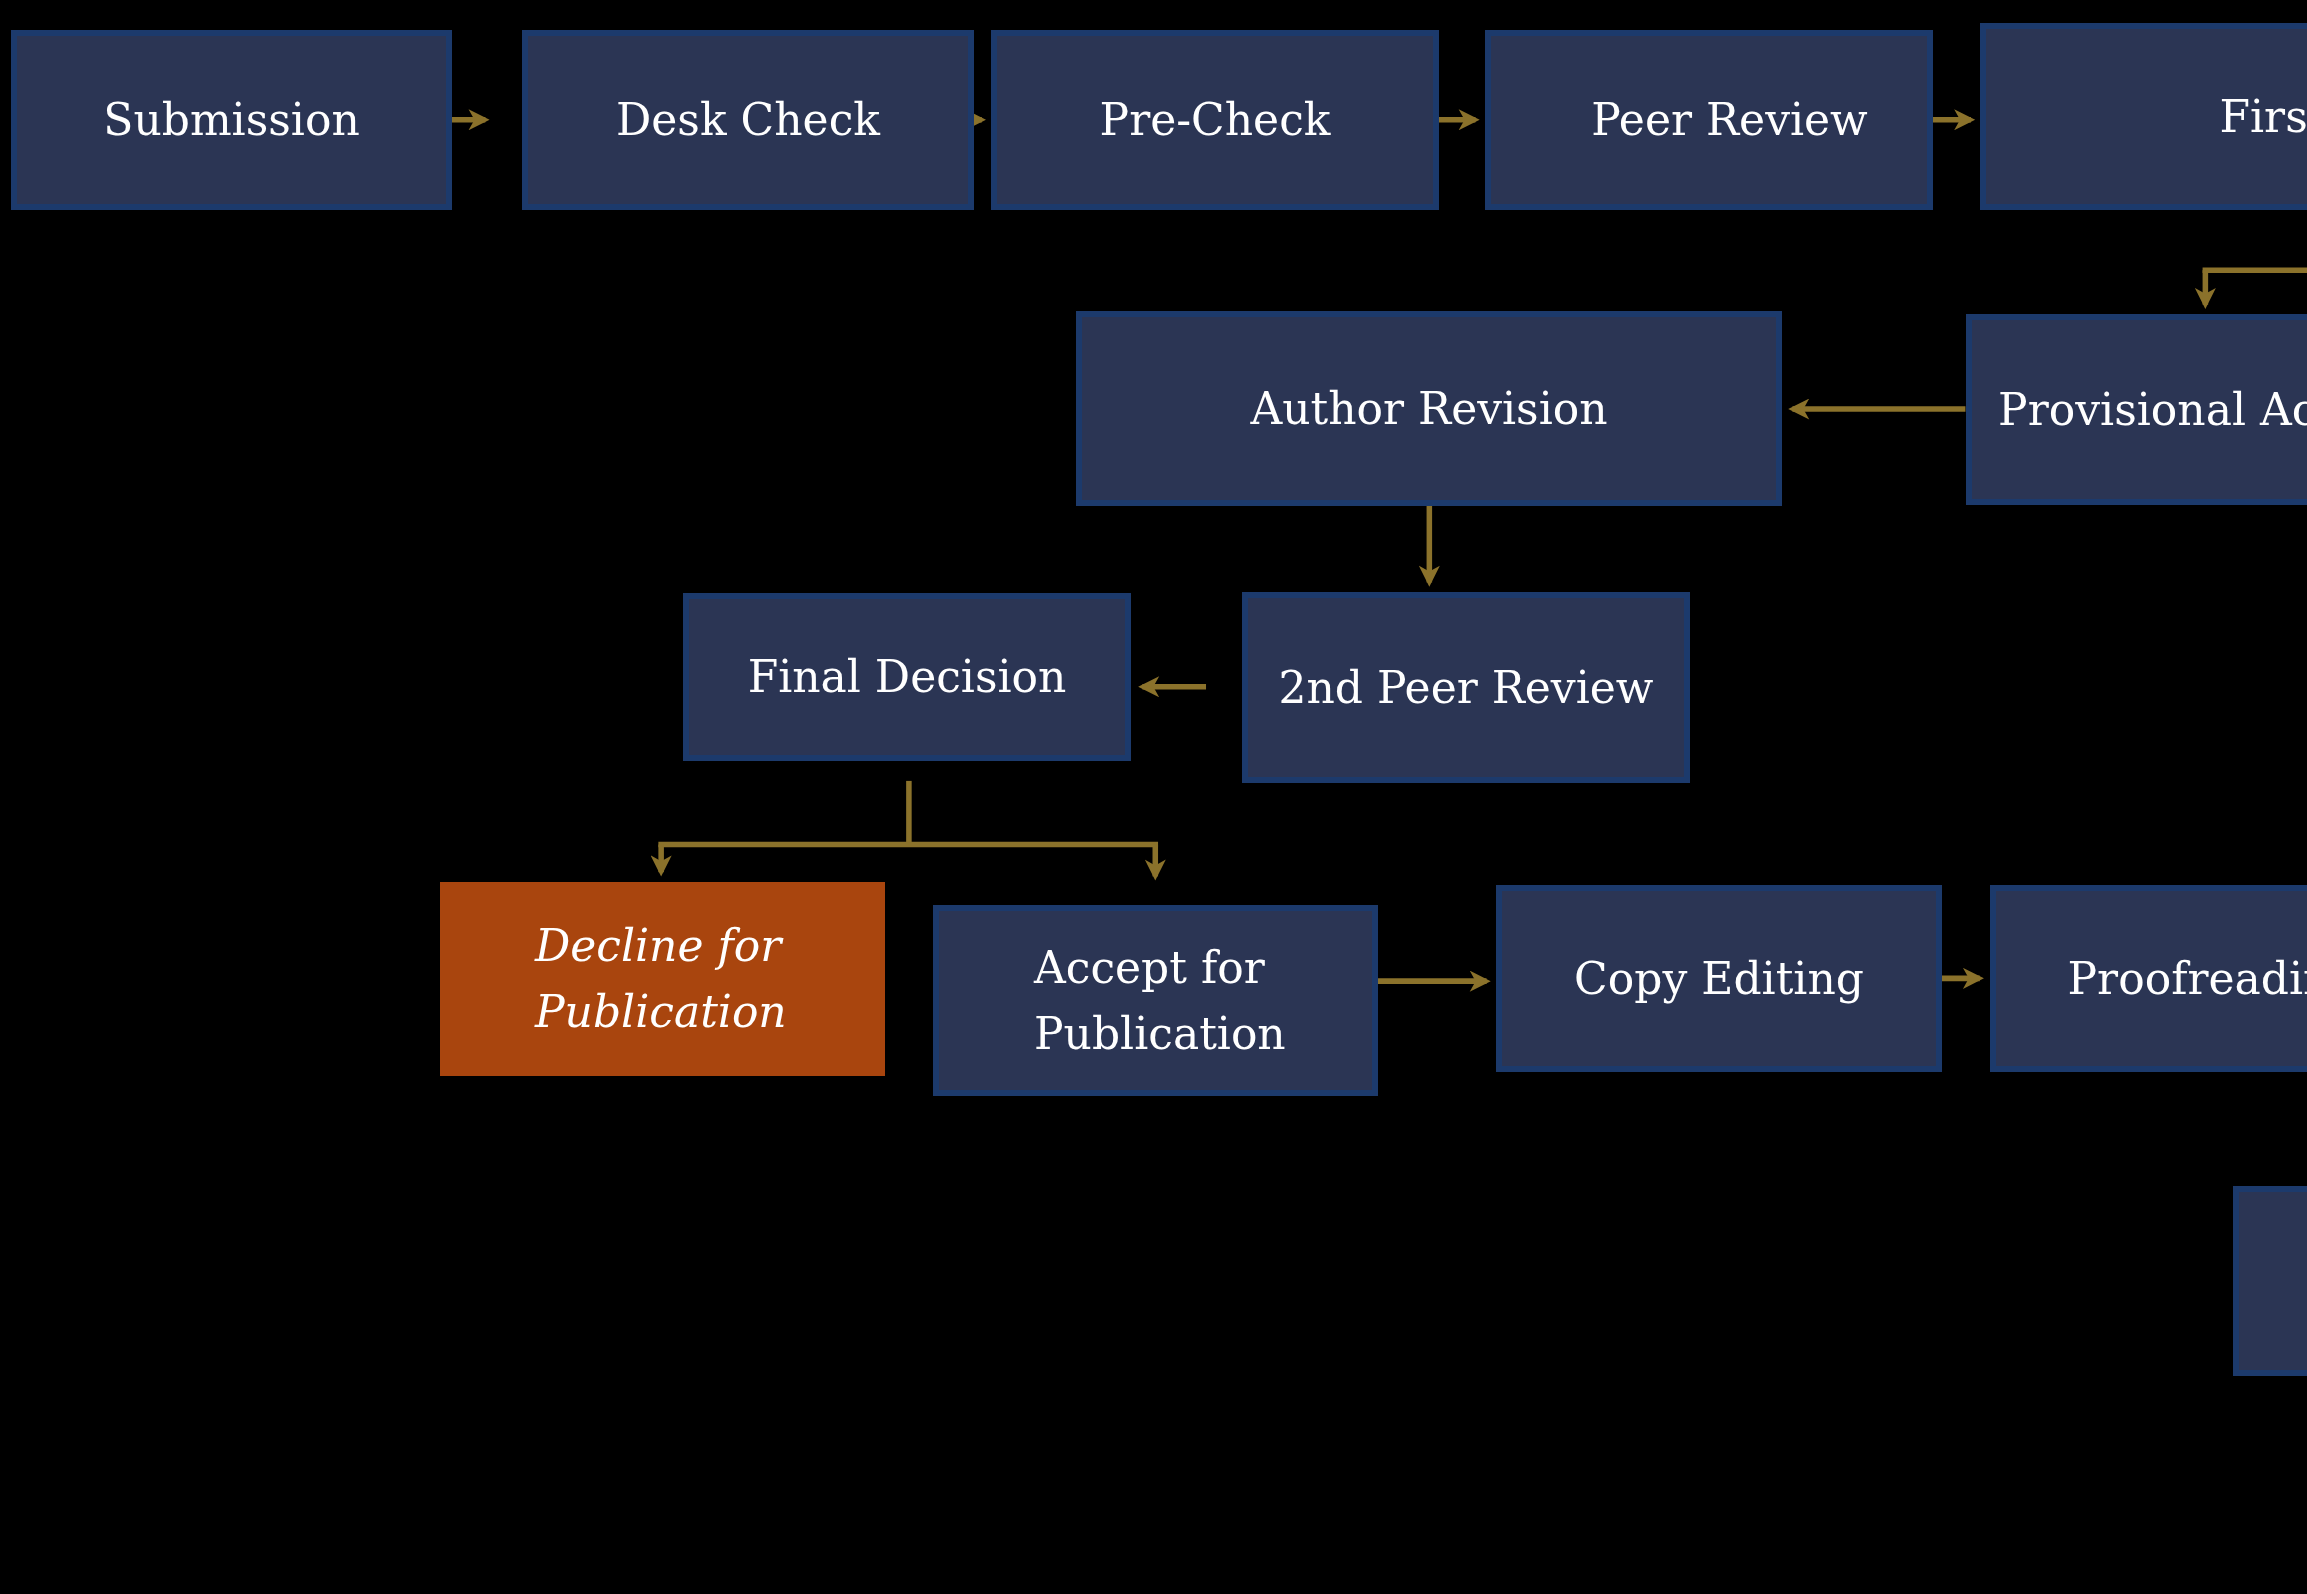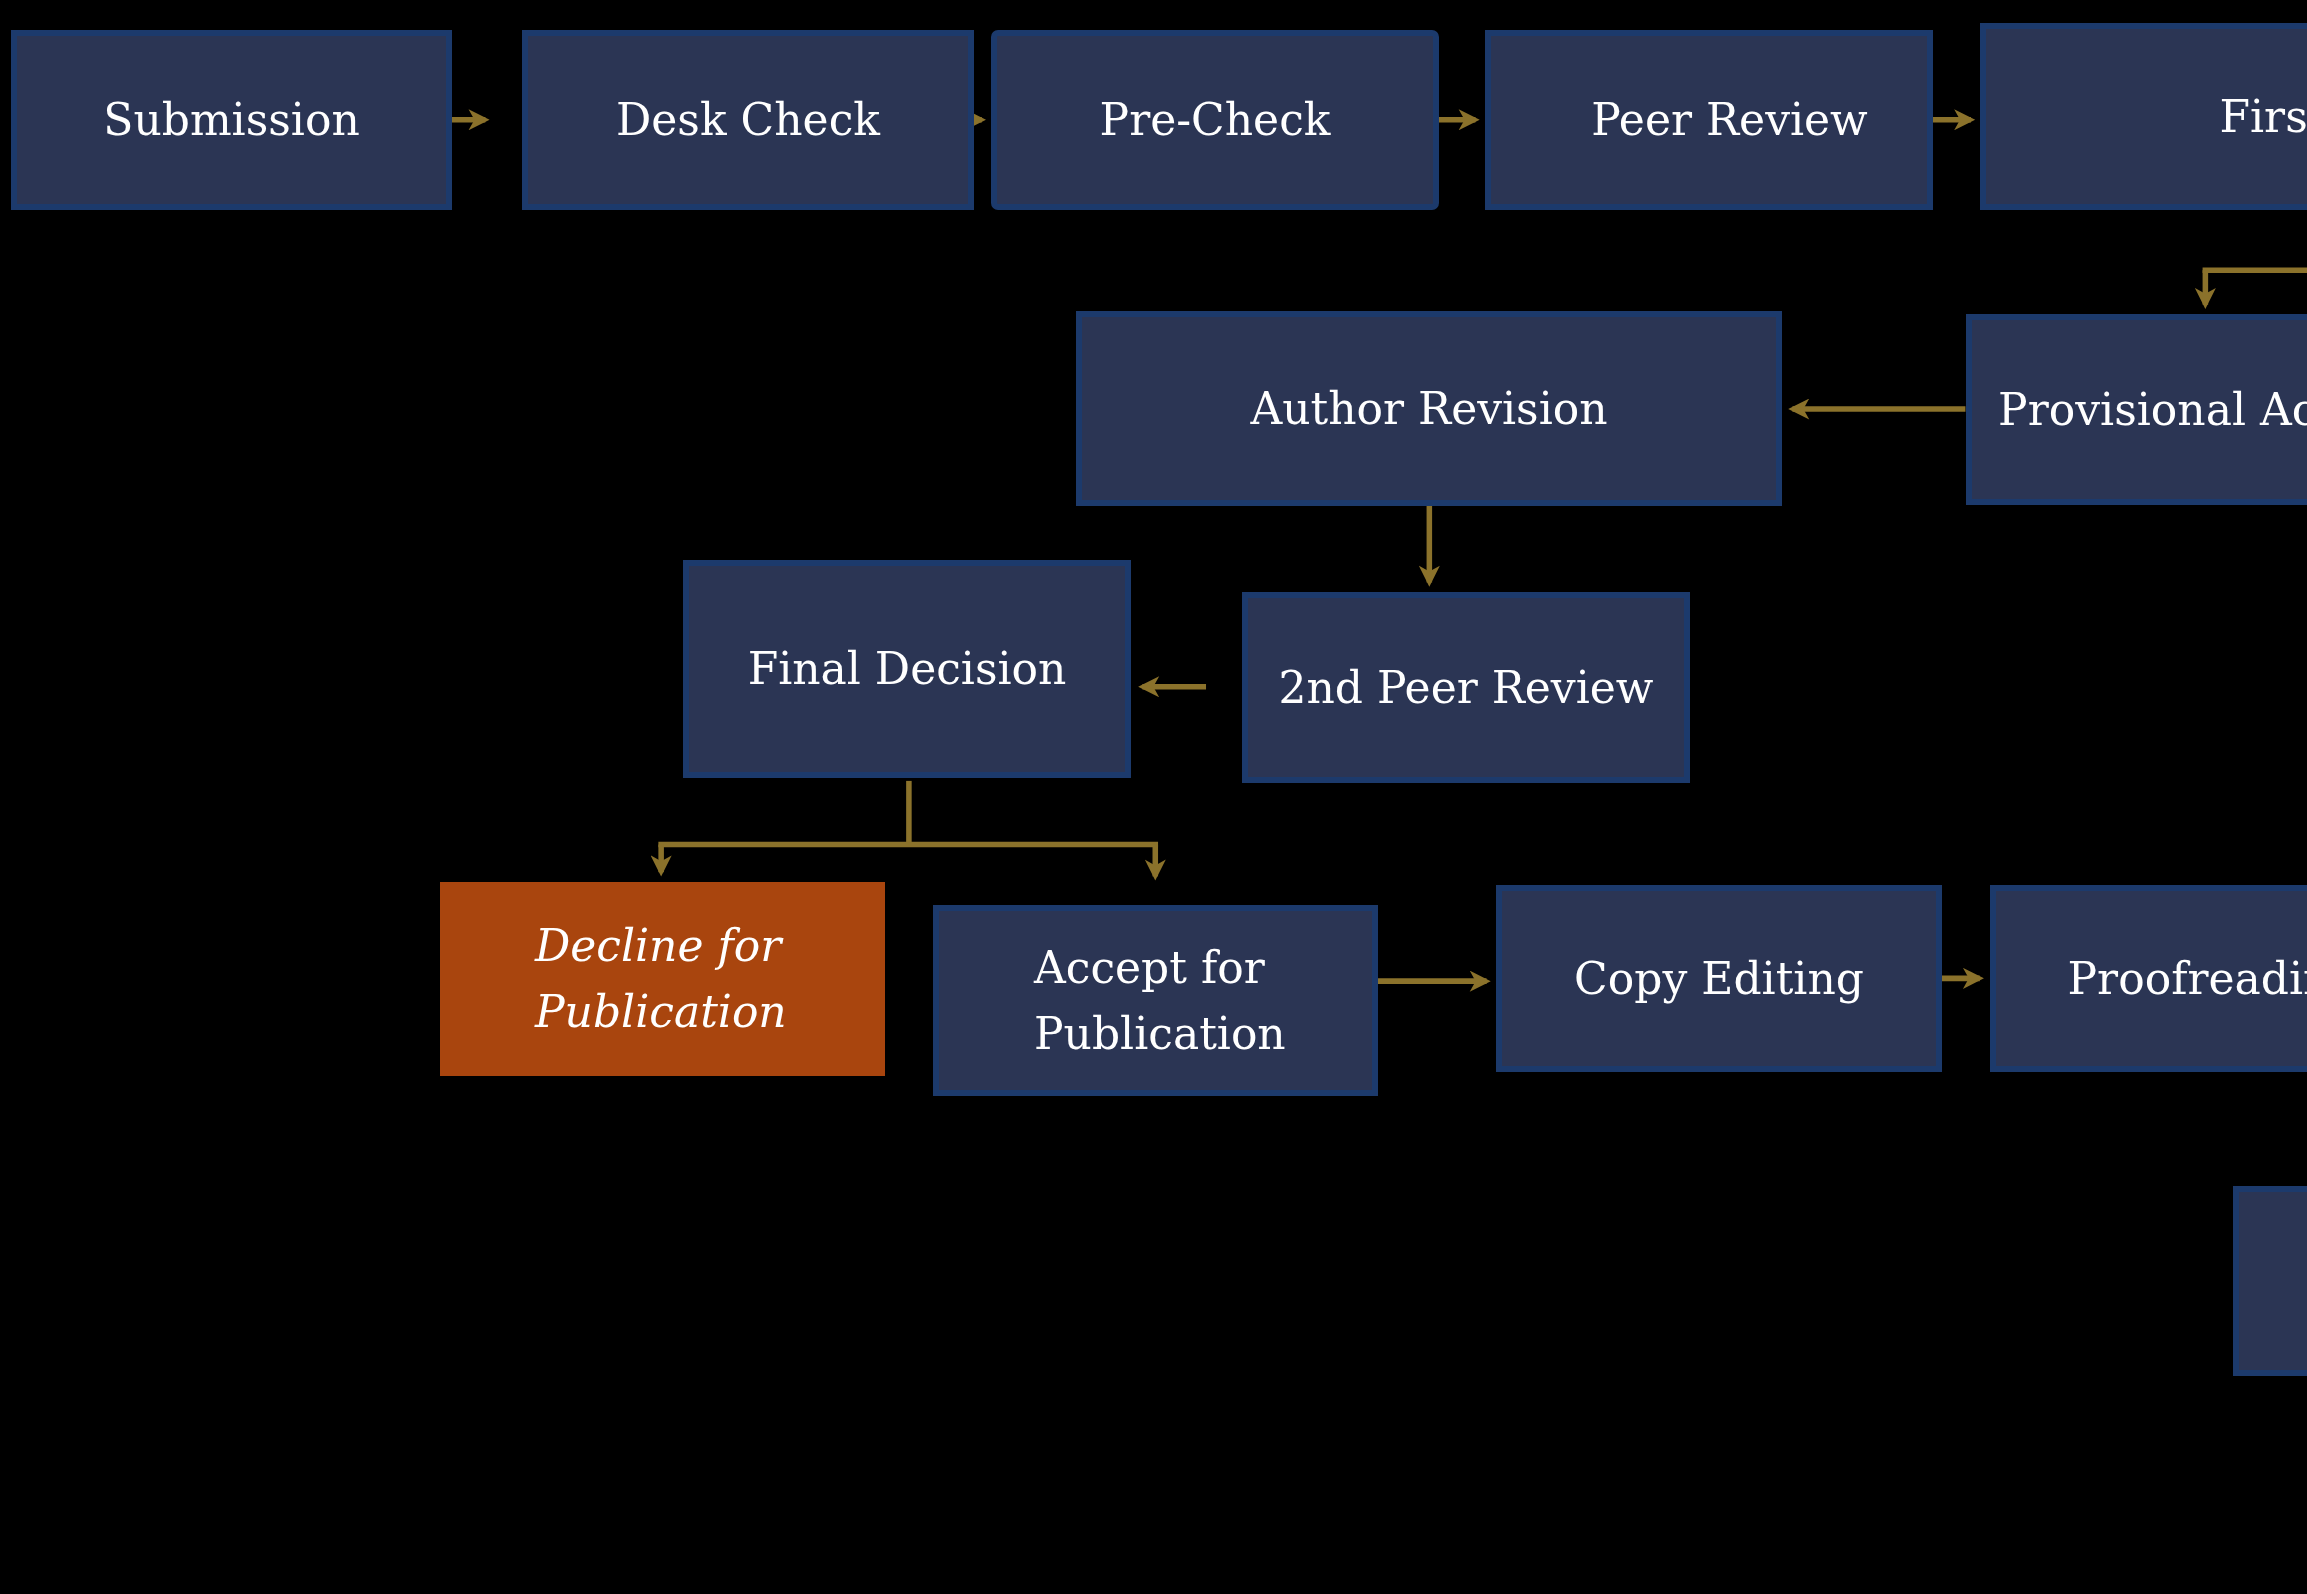--- a/index.html
+++ b/index.html
@@ -31,26 +31,26 @@
     box-sizing:border-box;
     line-height:1.5;
   }
   .navy{background:var(--node-navy-fill);border:6.5px solid var(--node-navy-border);}
   .orange{background:var(--node-orange);font-style:italic;}
   .left-align{justify-content:flex-start;text-align:left;padding-left:95px;}
   .label{white-space:pre-line;}
 
   #n-submission{left:11px;top:29.5px;width:441px;height:180px;}
   #n-desk-check{left:494px;top:29.5px;width:452px;height:180px;margin-left:28px;}
-  #n-pre-check{left:991px;top:29.5px;width:448px;height:180px;border-radius:7px;}
+  #n-pre-check{left:991px;top:29.5px;width:448px;height:180px;}
   #n-peer-review{left:1485px;top:29.5px;width:448px;height:180px;padding-left:41px;}
   #n-first-editor-decision{left:1980px;top:23px;width:944px;height:187px;}
   #n-provisional-accept{left:1966px;top:314px;width:479px;height:191px;}
   #n-author-revision{left:1076px;top:311px;width:706px;height:195px;}
-  #n-final-decision{left:683px;top:560px;width:448px;height:218px;}
+  #n-final-decision{left:683px;top:593px;width:448px;height:168px;}
   #n-second-peer-review{left:1206px;top:592px;width:448px;height:191px;margin-left:36px;}
   #n-decline-for-publication{left:440px;top:882px;width:445px;height:194px;}
   #n-accept-for-publication{left:933px;top:886px;width:445px;height:191px;margin-top:19px;}
   #n-copy-editing{left:1496px;top:885px;width:446px;height:187px;}
   #n-proofreading{left:1990px;top:885px;width:447px;height:187px;}
   #n-indexing{left:2233px;top:1186px;width:452px;height:190px;}
 </style>
 </head>
 <body>
 

